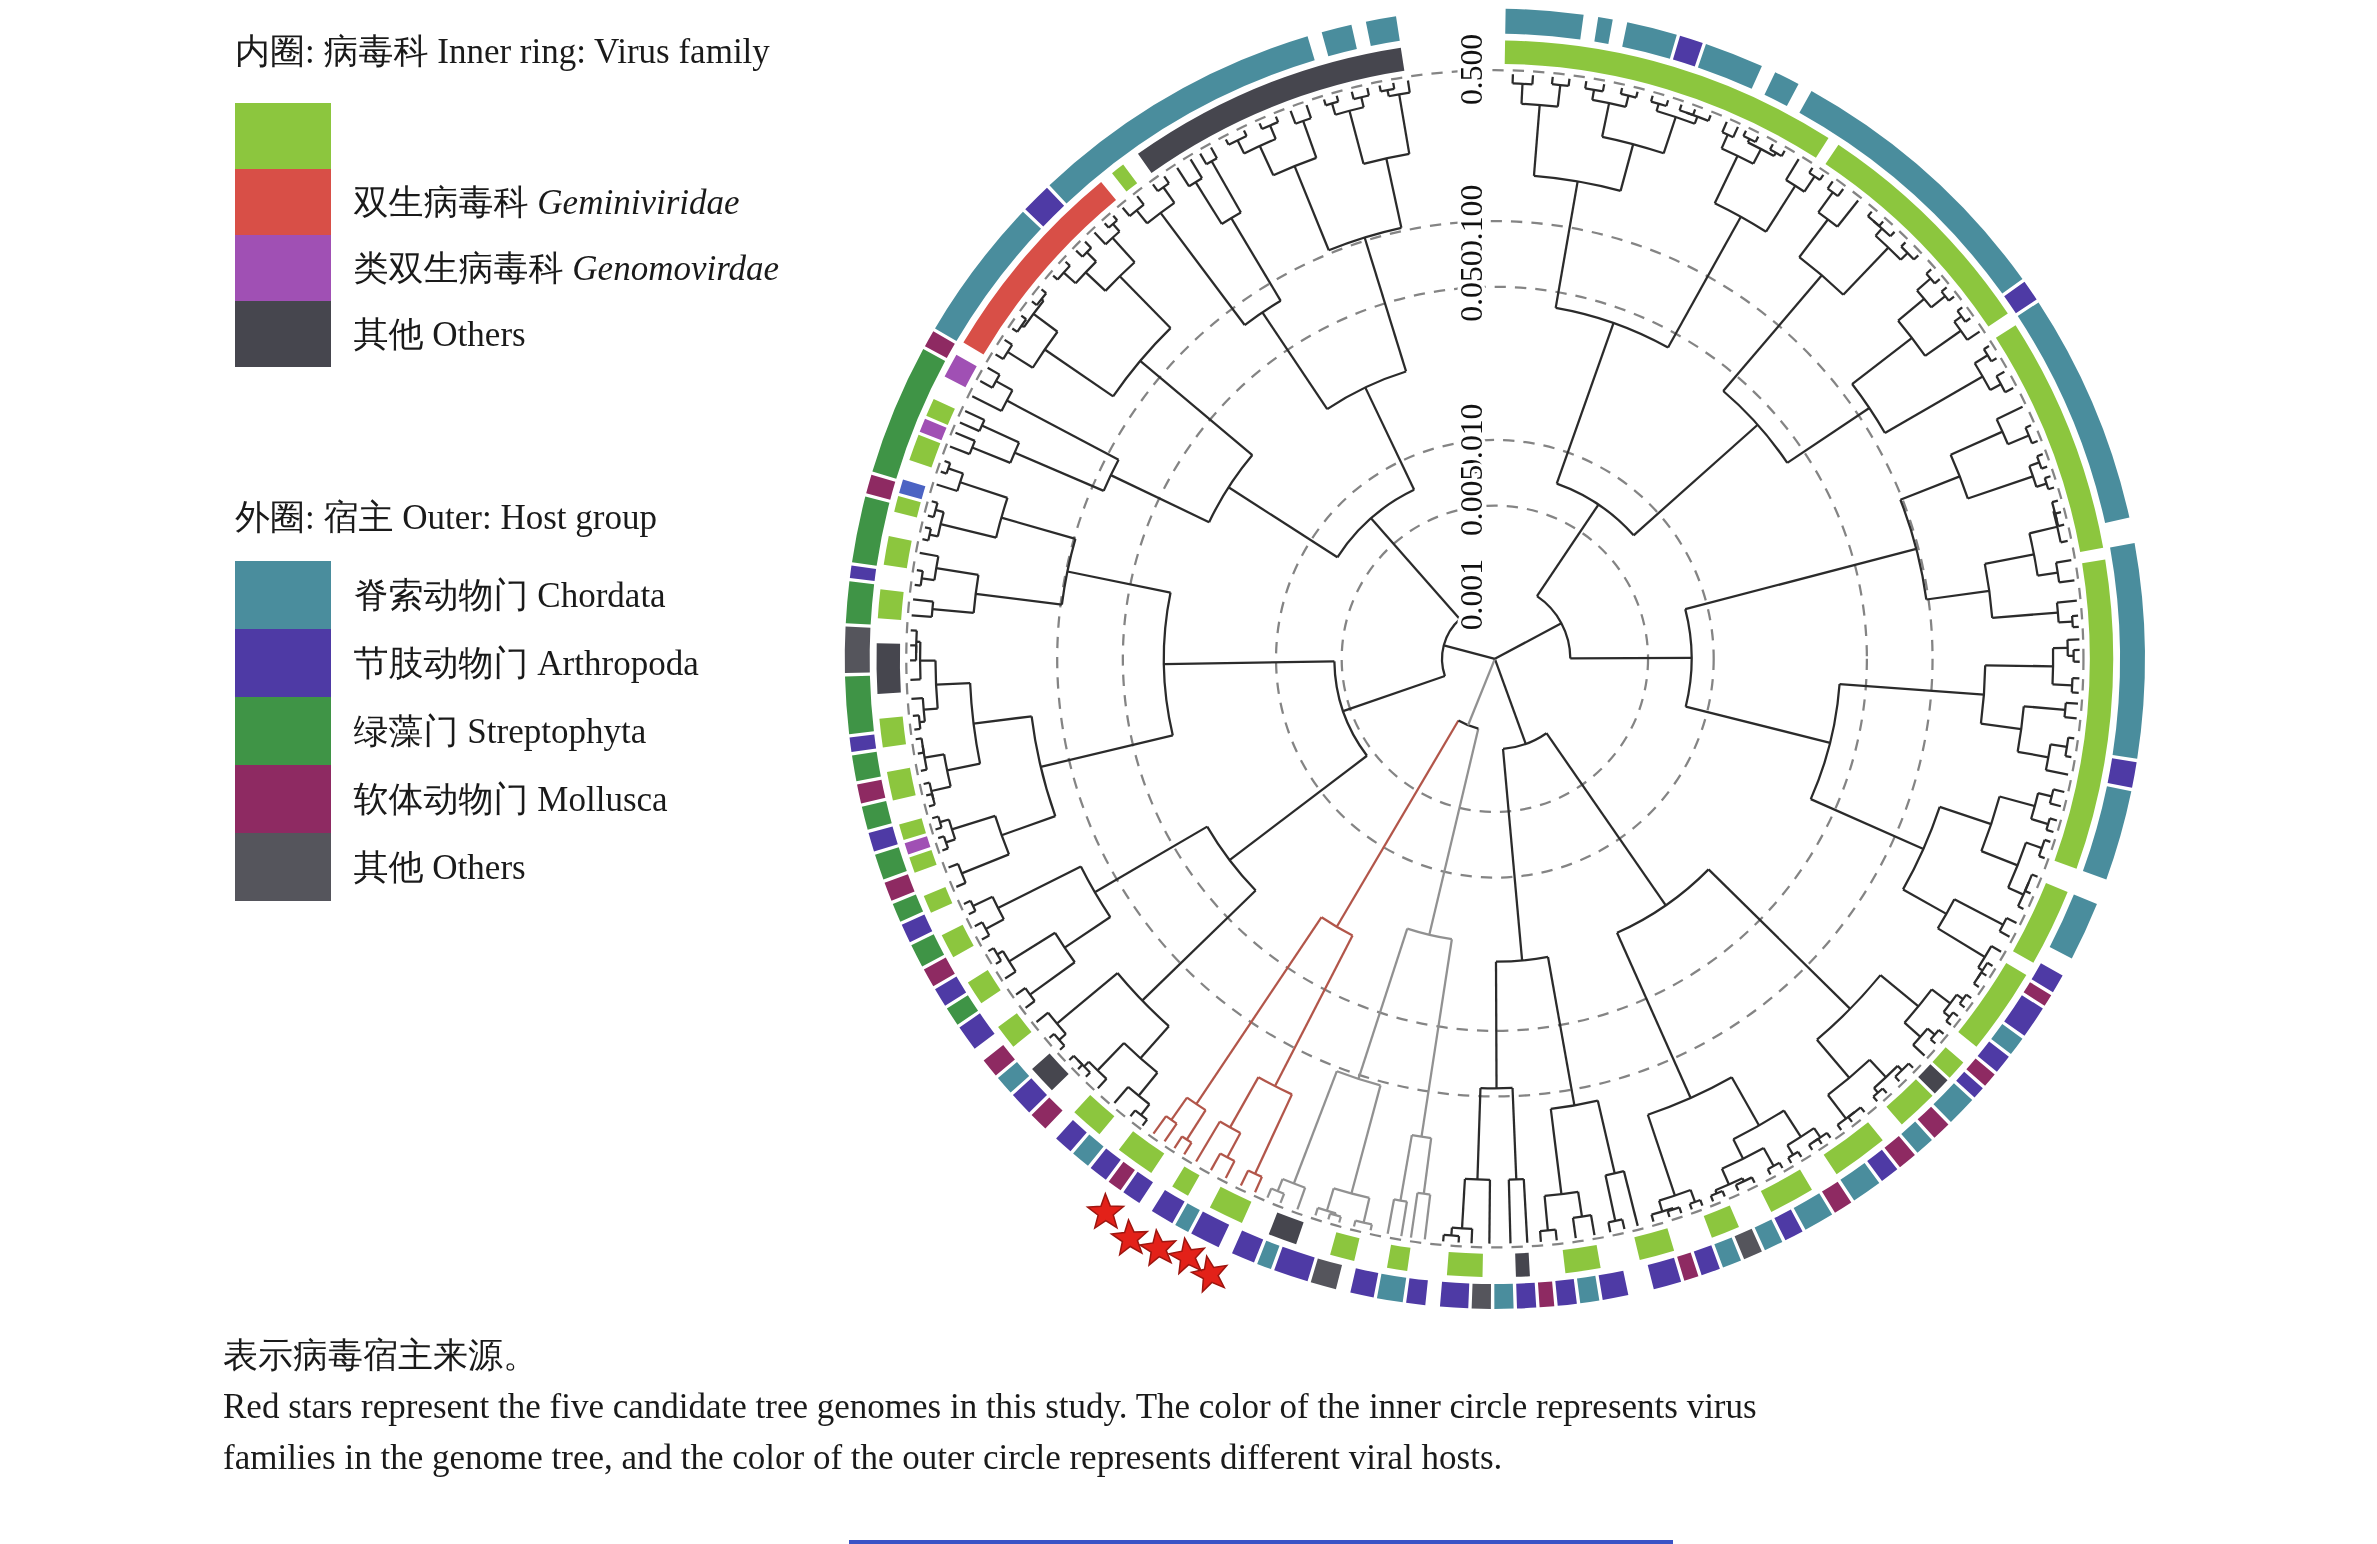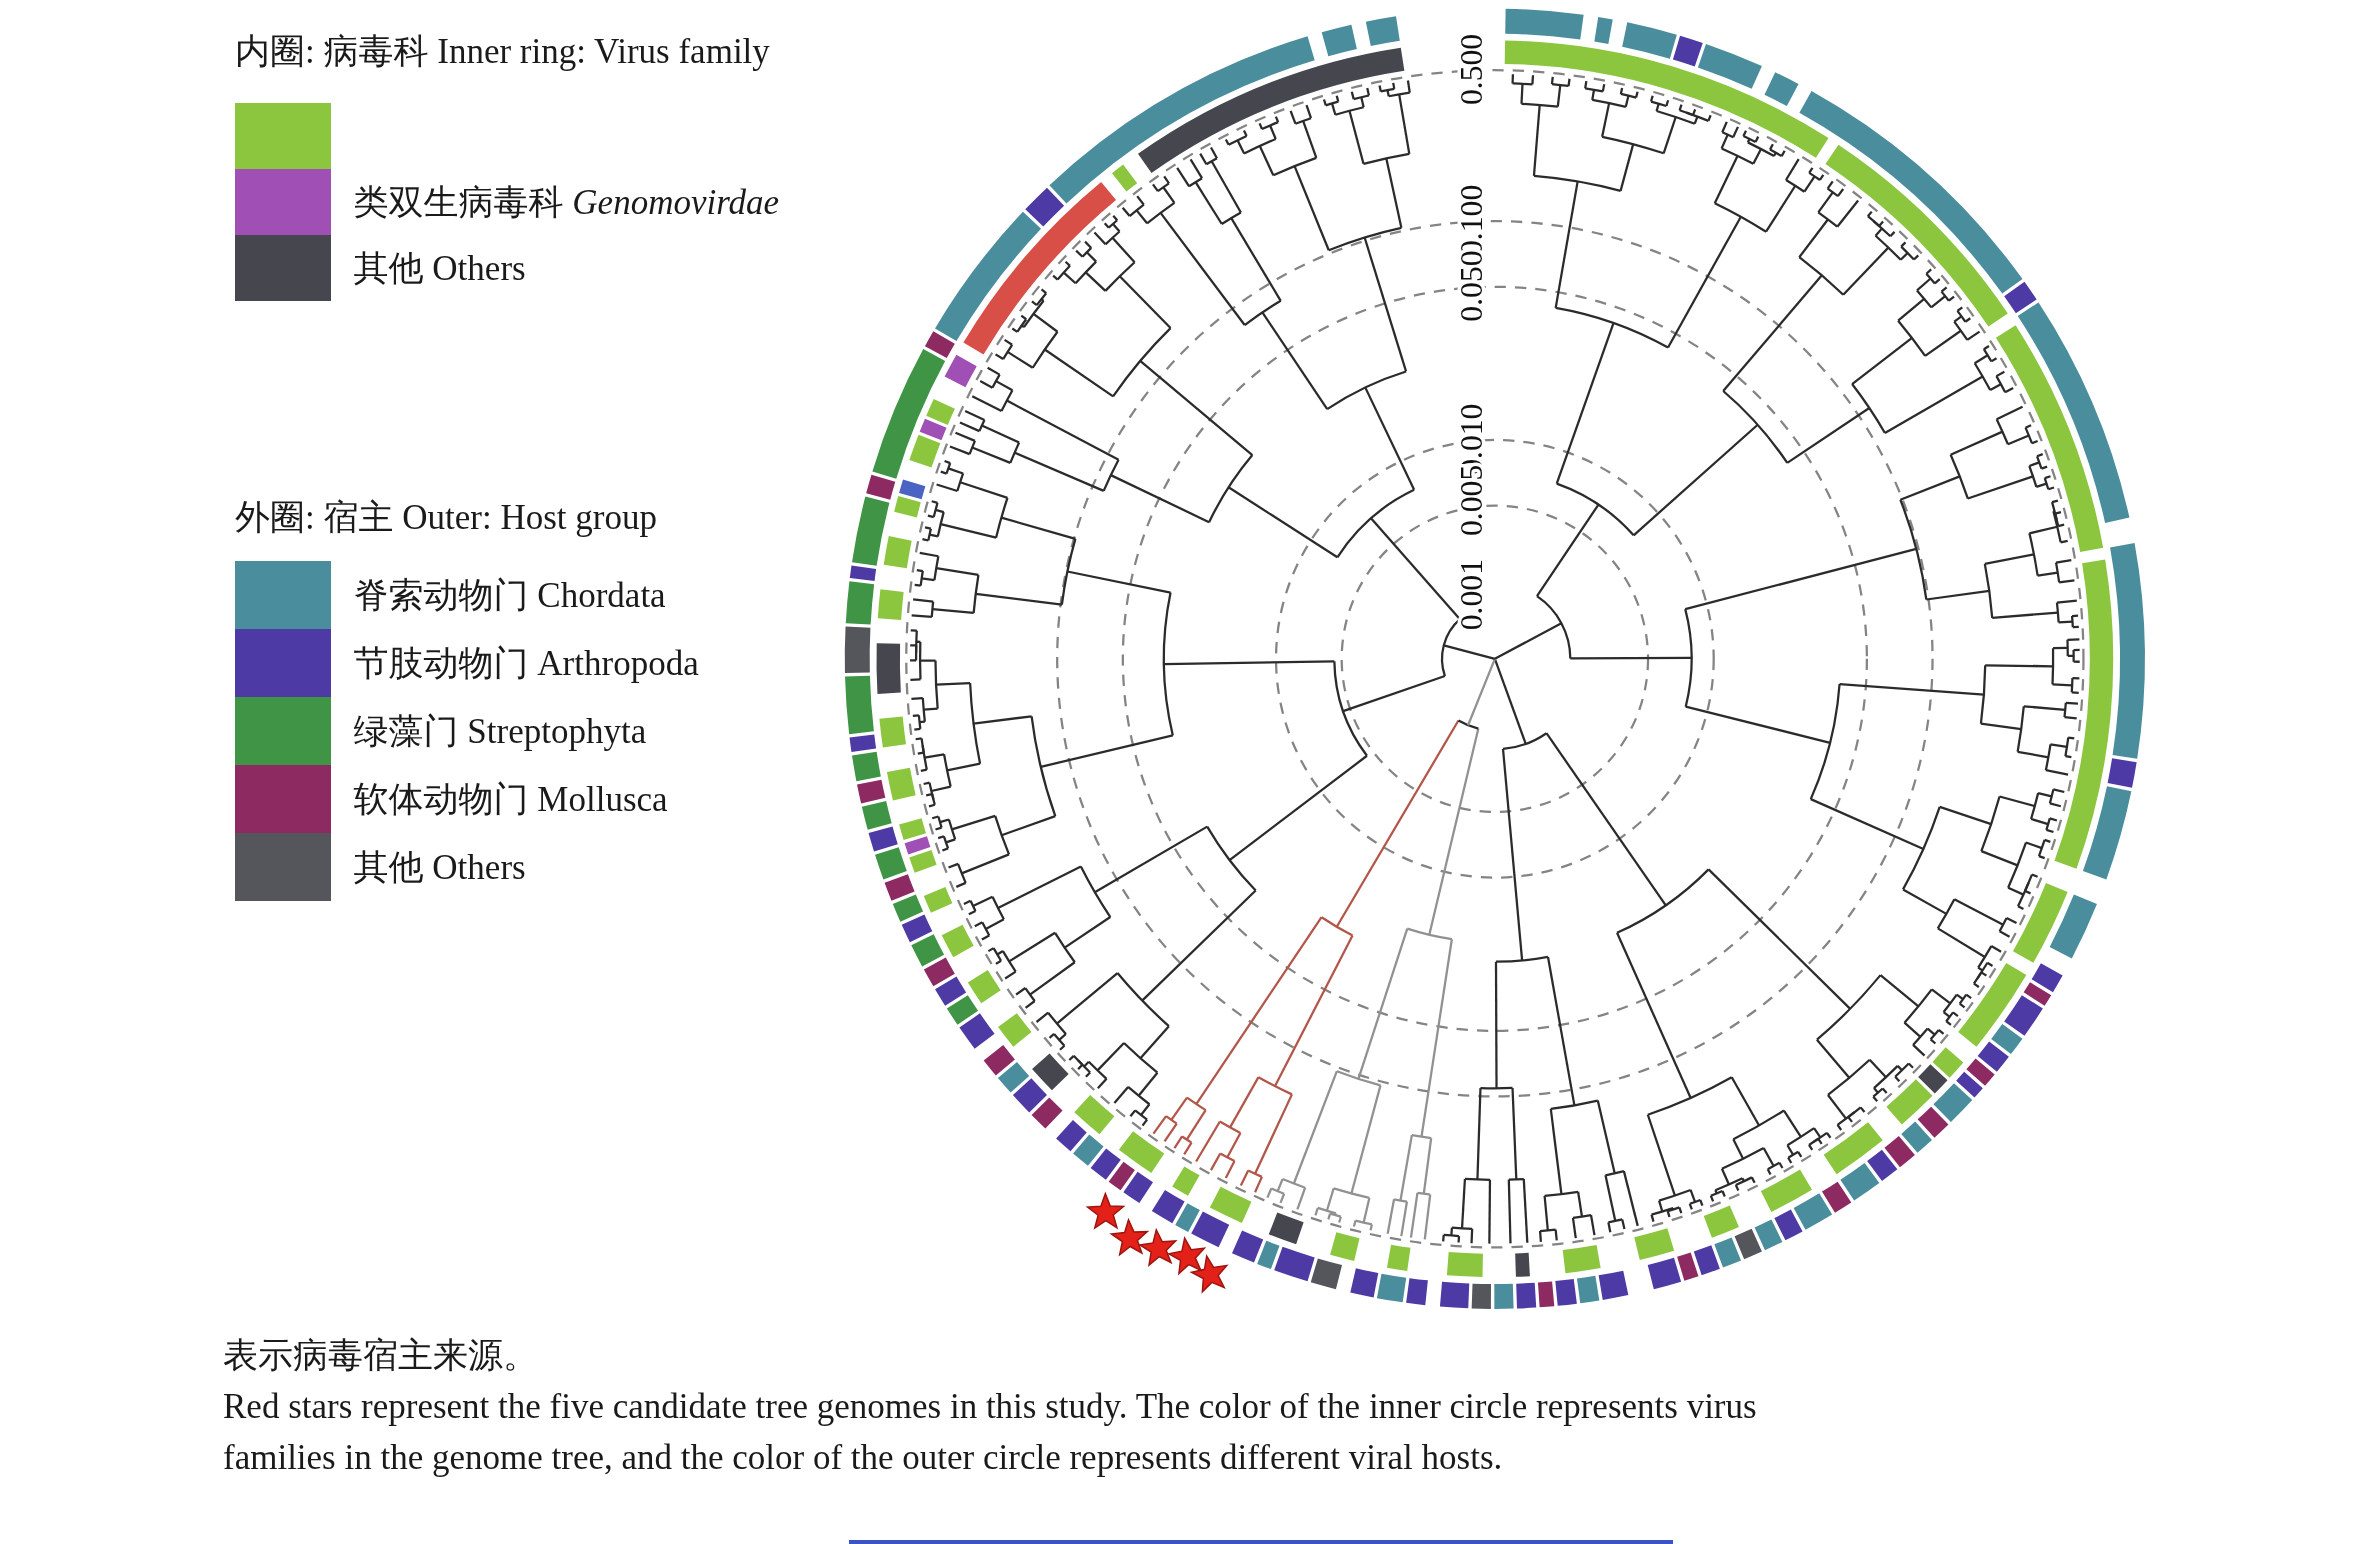--- a/index.html
+++ b/index.html
@@ -886,20 +886,24 @@
       <path d="M1450.8 1627.3L1455.3 1610.3L1441.3 1599.5L1458.9 1598.5L1464.8 1581.9L1471.3 1598.3L1488.9 1598.8L1475.3 1610.0L1480.2 1626.9L1465.4 1617.4Z" fill="#e32119" stroke="#9e150f" stroke-width="2"></path>
     </svg>
 
   <div class="legend" id="legend-inner">
     <div class="lg-title">内圈: 病毒科 Inner ring: Virus family</div>
     <div class="lg-rows">
       <div class="lg-row">
         <span class="sw" style="background: rgb(140, 198, 62);"></span>
       </div>
       <div class="lg-row">
+        <span class="sw" style="background: rgb(216, 79, 71);"></span>
+        <span class="lg-lab"><span>双生病毒科</span> <span class="latin">Geminiviridae</span></span>
+      </div>
+      <div class="lg-row">
         <span class="sw" style="background: rgb(160, 80, 180);"></span>
         <span class="lg-lab"><span>类双生病毒科</span> <span class="latin">Genomovirdae</span></span>
       </div>
       <div class="lg-row">
         <span class="sw" style="background: rgb(70, 70, 78);"></span>
         <span class="lg-lab"><span>其他</span> <span class="latin roman">Others</span></span>
       </div>
     </div>
   </div>
 

